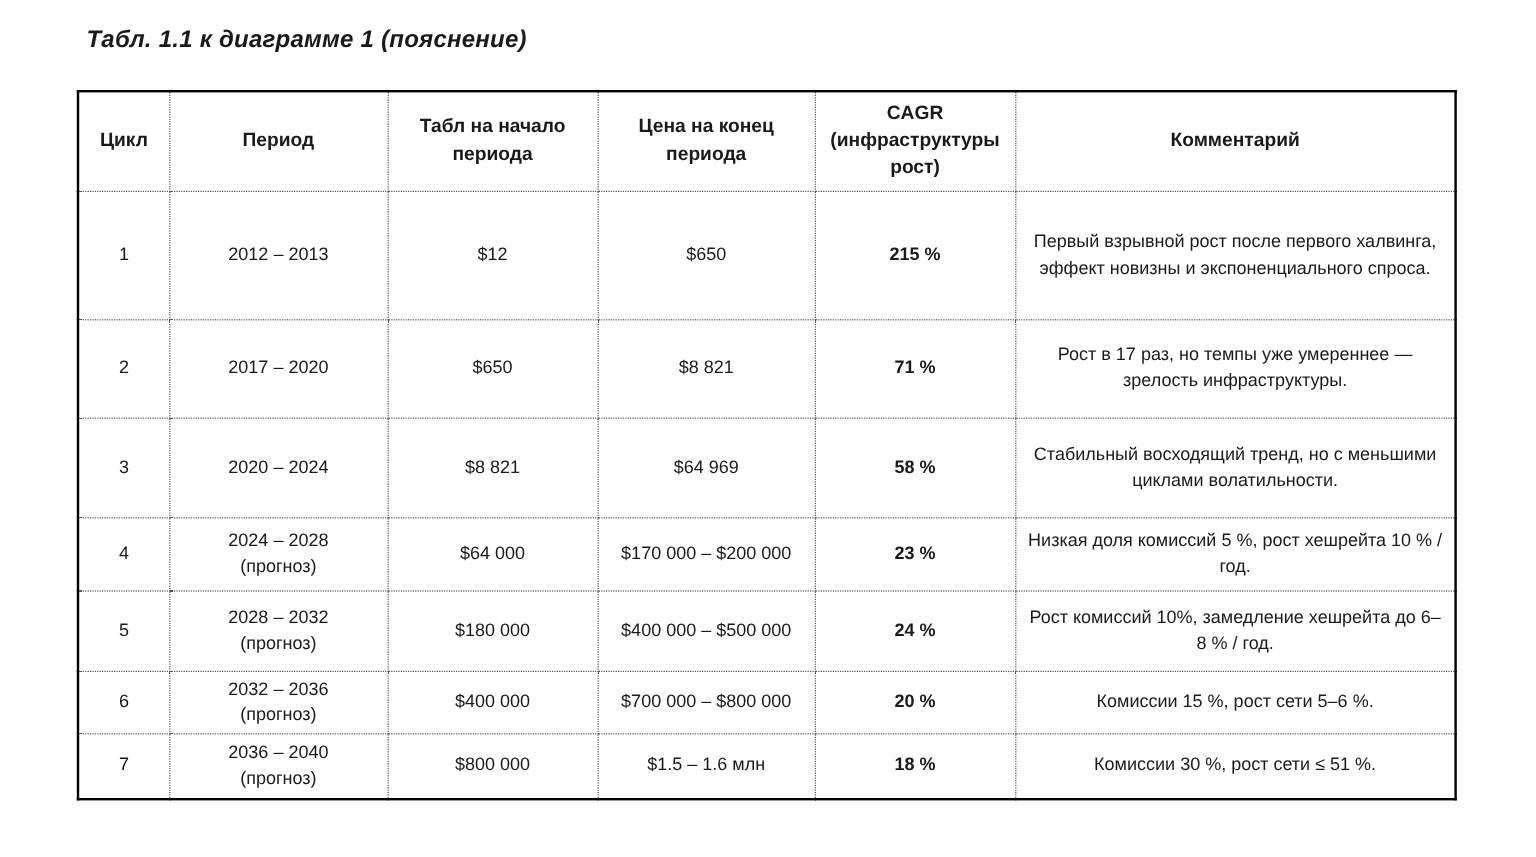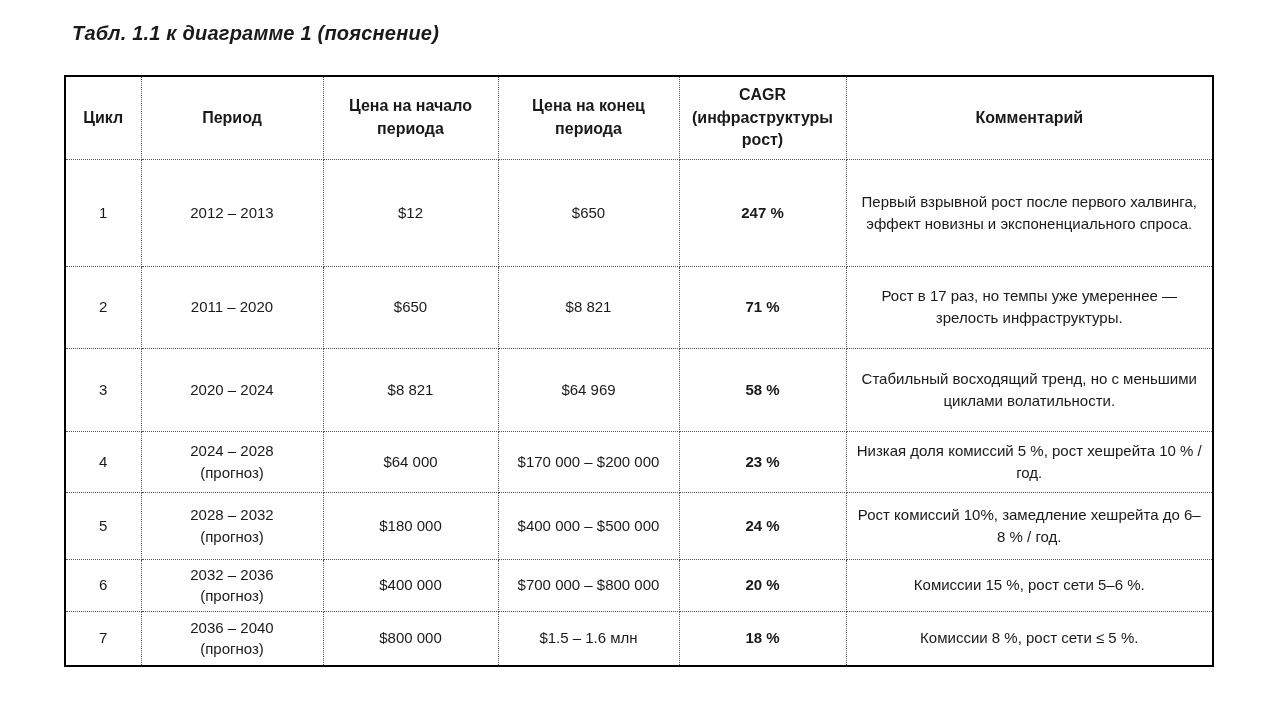--- a/index.html
+++ b/index.html
@@ -77,42 +77,42 @@
       <col style="width:182px">
       <col style="width:175px">
       <col style="width:181px">
       <col style="width:167px">
       <col style="width:367px">
     </colgroup>
     <thead>
       <tr class="rh-header">
         <th>Цикл</th>
         <th>Период</th>
-        <th>Цена на начало
+        <th>Табл на начало
 периода</th>
         <th>Цена на конец
 периода</th>
         <th>CAGR
 (инфраструктуры
 рост)</th>
         <th>Комментарий</th>
       </tr>
     </thead>
     <tbody>
       <tr class="rh-0">
         <td>1</td>
         <td class="period-cell">2012 – 2013</td>
         <td>$12</td>
         <td>$650</td>
-        <td class="cagr-cell">247 %</td>
+        <td class="cagr-cell">215 %</td>
         <td class="comment-cell">Первый взрывной рост после первого халвинга, эффект новизны и экспоненциального спроса.</td>
       </tr>
       <tr class="rh-1">
         <td>2</td>
-        <td class="period-cell">2011 – 2020</td>
+        <td class="period-cell">2017 – 2020</td>
         <td>$650</td>
         <td>$8 821</td>
         <td class="cagr-cell">71 %</td>
         <td class="comment-cell">Рост в 17 раз, но темпы уже умереннее — зрелость инфраструктуры.</td>
       </tr>
       <tr class="rh-2">
         <td>3</td>
         <td class="period-cell">2020 – 2024</td>
         <td>$8 821</td>
         <td>$64 969</td>
@@ -146,18 +146,18 @@
         <td class="cagr-cell">20 %</td>
         <td class="comment-cell">Комиссии 15 %, рост сети 5–6 %.</td>
       </tr>
       <tr class="rh-6">
         <td>7</td>
         <td class="period-cell">2036 – 2040
 (прогноз)</td>
         <td>$800 000</td>
         <td>$1.5 – 1.6 млн</td>
         <td class="cagr-cell">18 %</td>
-        <td class="comment-cell">Комиссии 8 %, рост сети ≤ 5 %.</td>
+        <td class="comment-cell">Комиссии 30 %, рост сети ≤ 51 %.</td>
       </tr>
     </tbody>
   </table>
 
 </div>
 
 </body></html>

